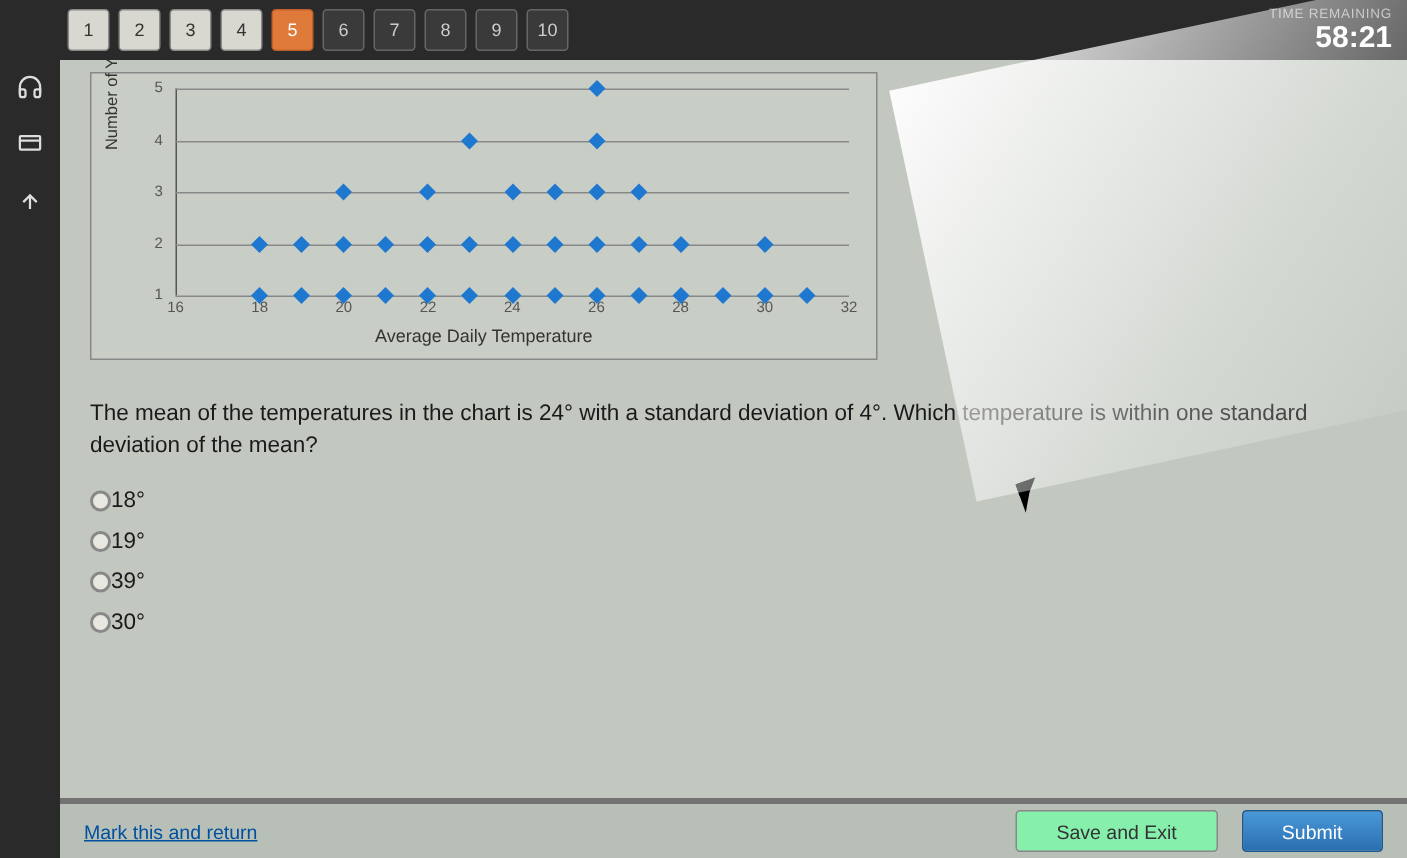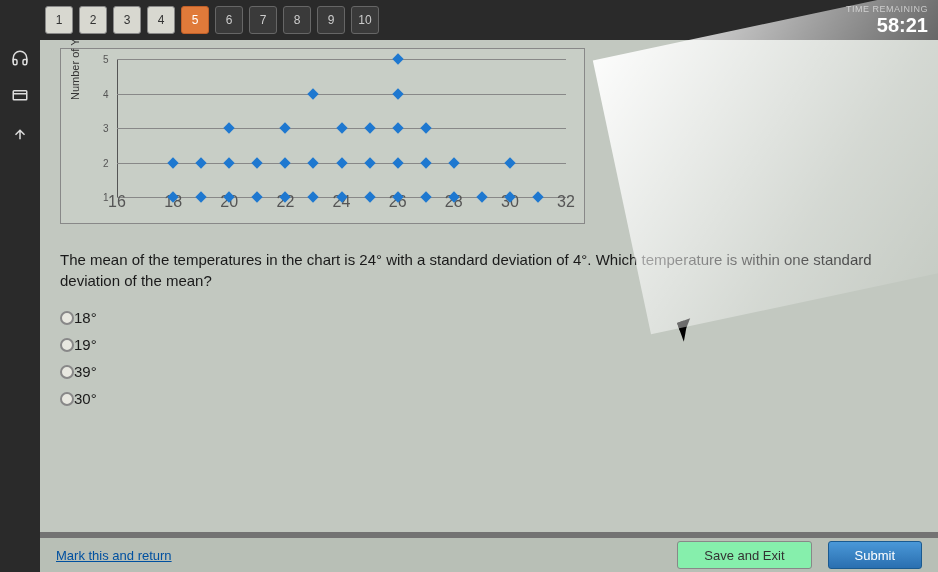--- a/index.html
+++ b/index.html
@@ -15,29 +15,29 @@
 .sidebar { position: absolute; left: 0; top: 0; bottom: 0; width: 40px; background: #2a2a2a; display: flex; flex-direction: column; align-items: center; padding-top: 8px; gap: 14px; }
 .sidebar-icon { width: 24px; height: 24px; color: #ccc; display: flex; align-items: center; justify-content: center; cursor: pointer; }
 .content { position: absolute; left: 40px; top: 40px; right: 0; bottom: 40px; background: #c2c8c0; padding: 8px 20px 10px 20px; overflow: hidden; }
 .chart-box { background: #c8cec6; border: 1px solid #888; width: 525px; padding: 6px 10px 8px 10px; }
 .chart-inner { position: relative; height: 160px; margin-left: 28px; }
 .ylabel { position: absolute; left: -24px; top: 50%; transform: rotate(-90deg) translateX(50%); transform-origin: left center; font-size: 11px; color: #333; white-space: nowrap; }
 .xlabel { text-align: center; font-size: 12px; color: #333; margin-top: 2px; }
 .plot { position: absolute; left: 18px; right: 8px; top: 4px; bottom: 18px; }
 .ytick { position: absolute; left: -14px; font-size: 10px; color: #555; transform: translateY(-50%); }
 .gridline { position: absolute; left: 0; right: 0; height: 1px; background: #888; }
-.xtick { position: absolute; bottom: -14px; font-size: 16px; color: #555; transform: translateX(-50%); }
+.xtick { position: absolute; bottom: -14px; font-size: 10px; color: #555; transform: translateX(-50%); }
 .axis-y { position: absolute; left: 0; top: 0; bottom: 0; width: 1px; background: #555; }
 .dot { position: absolute; width: 8px; height: 8px; background: #1e78d0; transform: translate(-50%, -50%) rotate(45deg); }
 .question { margin-top: 25px; font-size: 15px; color: #1a1a1a; line-height: 1.4; max-width: 900px; }
 .options { margin-top: 18px; }
 .opt { display: flex; align-items: center; margin-bottom: 10px; cursor: pointer; }
 .radio { width: 14px; height: 14px; border: 2px solid #888; border-radius: 50%; background: #e8e8e0; }
 .opt-label { font-size: 15px; color: #1a1a1a; }
-.bottombar { position: absolute; left: 40px; right: 0; bottom: 0; height: 40px; background: #b8bfb6; display: flex; align-items: center; padding: 0 16px; border-top: 6px solid #737373; }
+.bottombar { position: absolute; left: 40px; right: 0; bottom: 0; height: 40px; background: #b8bfb6; display: flex; align-items: center; padding: 0 16px; border-top: 4px solid #737373; }
 .mark-link { color: #0050a0; font-size: 13px; text-decoration: underline; cursor: pointer; }
 .btns { margin-left: auto; display: flex; gap: 16px; }
 .btn { height: 28px; padding: 0 26px; font-size: 13px; border-radius: 3px; cursor: pointer; display: flex; align-items: center; border: 1px solid #888; }
 .btn-save { background: #86efac; color: #333; }
 .btn-next { background: linear-gradient(#4a98d8, #2a6fb0); color: #fff; border-color: #1a5a90; }
 .btn-submit { background: linear-gradient(#4a98d8, #2a6fb0); color: #fff; border-color: #1a5a90; }
 .cursor-arrow { position: absolute; left: 640px; top: 280px; width: 0; height: 0; border-left: 7px solid #000; border-right: 7px solid transparent; border-bottom: 12px solid transparent; border-top: 8px solid #000; transform: rotate(-20deg); pointer-events: none; }
 .glare { position: absolute; right: -40px; top: 20px; width: 360px; height: 280px; background: linear-gradient(135deg, rgba(255,255,255,0.95), rgba(255,255,255,0.3) 60%, transparent); transform: rotate(-12deg); pointer-events: none; }
 </style>
 </head>
@@ -142,20 +142,21 @@
           <div class="dot" style="left: 37.5%; top: 50%;"></div>
           <div class="dot" style="left: 50%; top: 50%;"></div>
           <div class="dot" style="left: 56.25%; top: 50%;"></div>
           <div class="dot" style="left: 62.5%; top: 50%;"></div>
           <div class="dot" style="left: 68.75%; top: 50%;"></div>
           <div class="dot" style="left: 43.75%; top: 25%;"></div>
           <div class="dot" style="left: 62.5%; top: 25%;"></div>
           <div class="dot" style="left: 62.5%; top: 0%;"></div>
         </div>
     </div>
+    <div class="xlabel">Average Daily Temperature</div>
   </div>
 
   <div class="question">The mean of the temperatures in the chart is 24° with a standard deviation of 4°. Which temperature is within one standard deviation of the mean?</div>
 
   <div class="options" id="options">
       <div class="opt">
         <div class="radio"></div>
         <span class="opt-label">18°</span>
       </div>
       <div class="opt">

